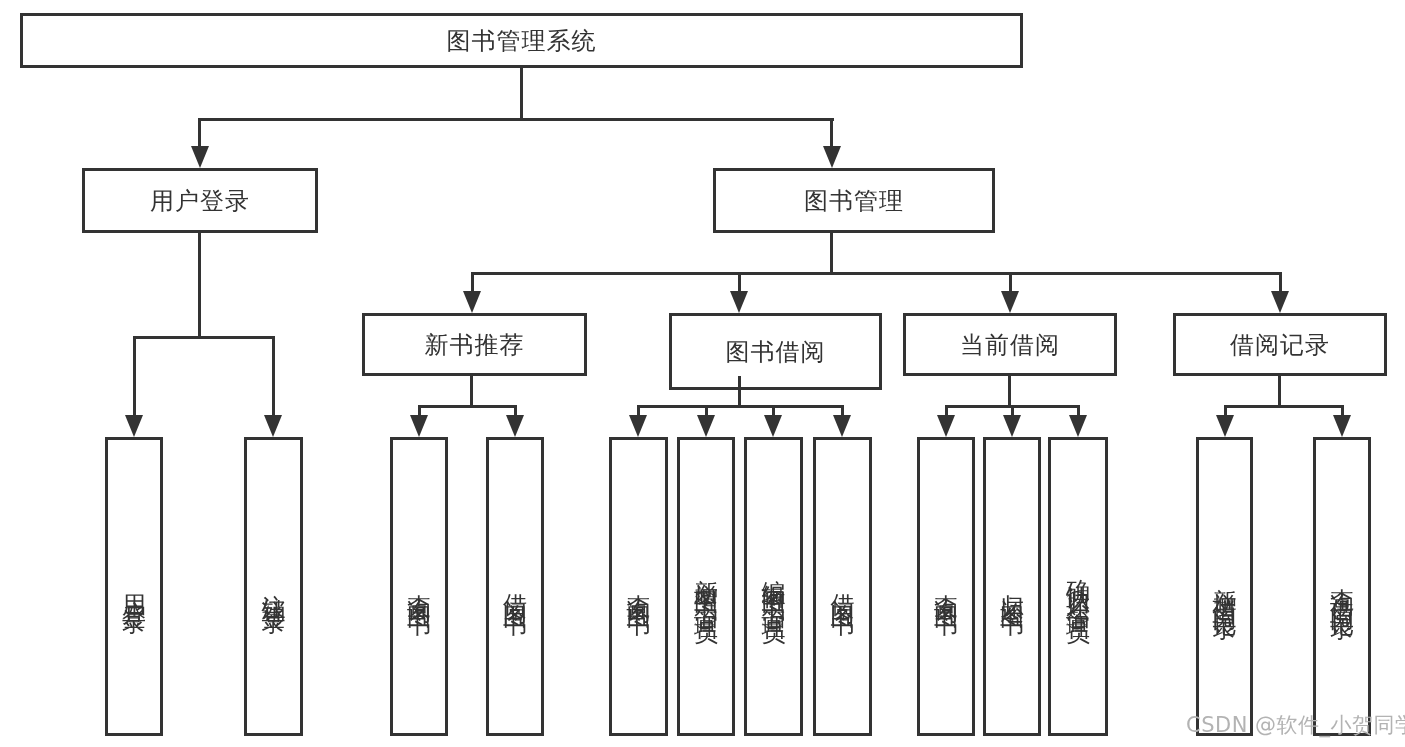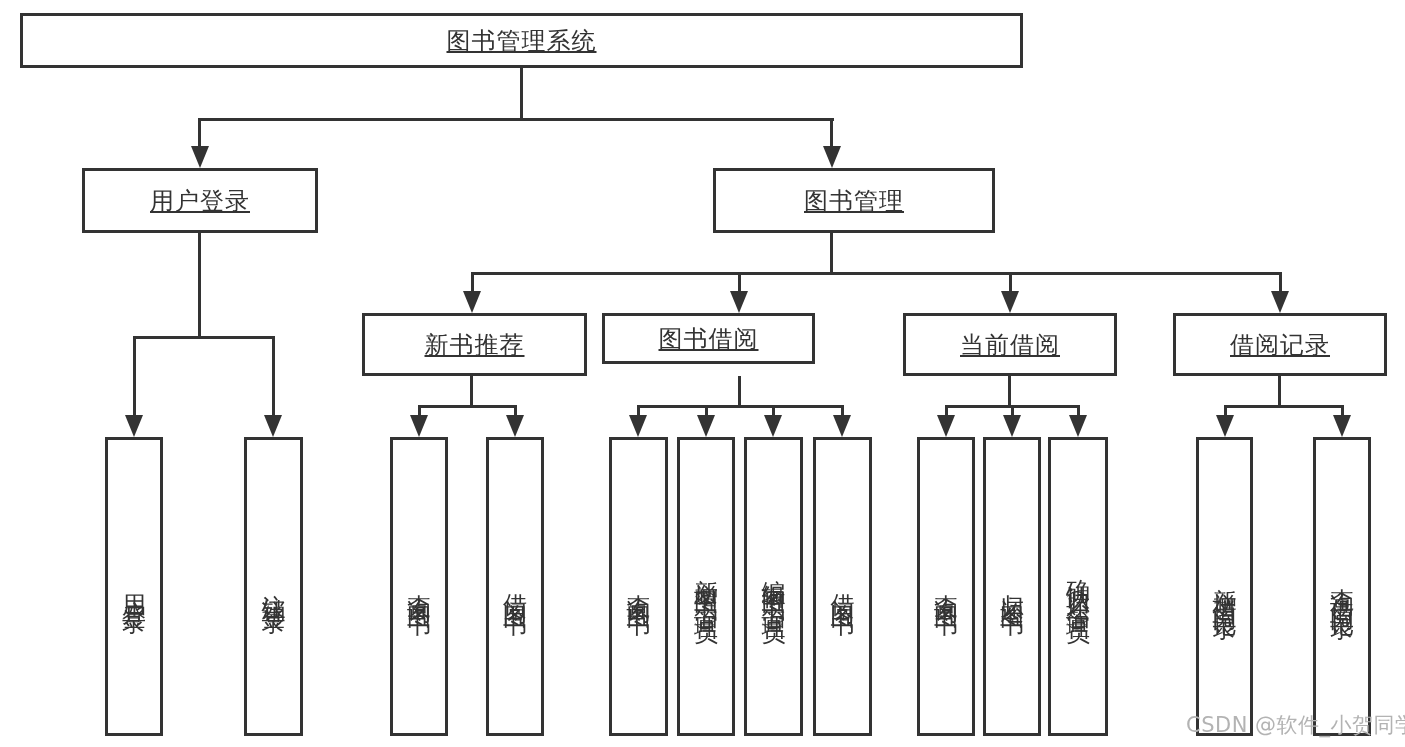--- a/index.html
+++ b/index.html
@@ -4,21 +4,21 @@
 <style>
   html,body{margin:0;padding:0;background:#fff;}
   #stage{
     position:relative;width:1405px;height:747px;background:#fff;
     font-family:"DejaVu Sans","Liberation Sans",sans-serif;color:#333;
     overflow:hidden;
   }
   .node{
     position:absolute;box-sizing:border-box;border:3px solid #333;background:#fff;
     display:flex;align-items:center;justify-content:center;
-    font-size:24px;letter-spacing:1px;white-space:nowrap;text-decoration:underline;
+    font-size:24px;letter-spacing:1px;white-space:nowrap;
   }
   .vnode{
     position:absolute;box-sizing:border-box;border:3px solid #333;background:#fff;
     display:flex;align-items:center;justify-content:center;
   }
   .vnode .vtext{
     writing-mode:vertical-rl;text-orientation:mixed;
     font-size:24px;letter-spacing:6px;line-height:1;white-space:nowrap;
   }
   .vline{position:absolute;width:3px;background:#333;}
@@ -47,21 +47,21 @@
   </div>
 
   <div class="node" style="left:713px;top:168px;width:282px;height:65px">
     <span>图书管理</span>
   </div>
 
   <div class="node" style="left:362px;top:313px;width:225px;height:63px">
     <span>新书推荐</span>
   </div>
 
-  <div class="node" style="left:602px;top:313px;width:213px;height:51px">
+  <div class="node" style="left:669px;top:313px;width:213px;height:77px">
     <span>图书借阅</span>
   </div>
 
   <div class="node" style="left:1173px;top:313px;width:214px;height:63px">
     <span>借阅记录</span>
   </div>
 
   <div class="node" style="left:903px;top:313px;width:214px;height:63px">
     <span>当前借阅</span>
   </div>

